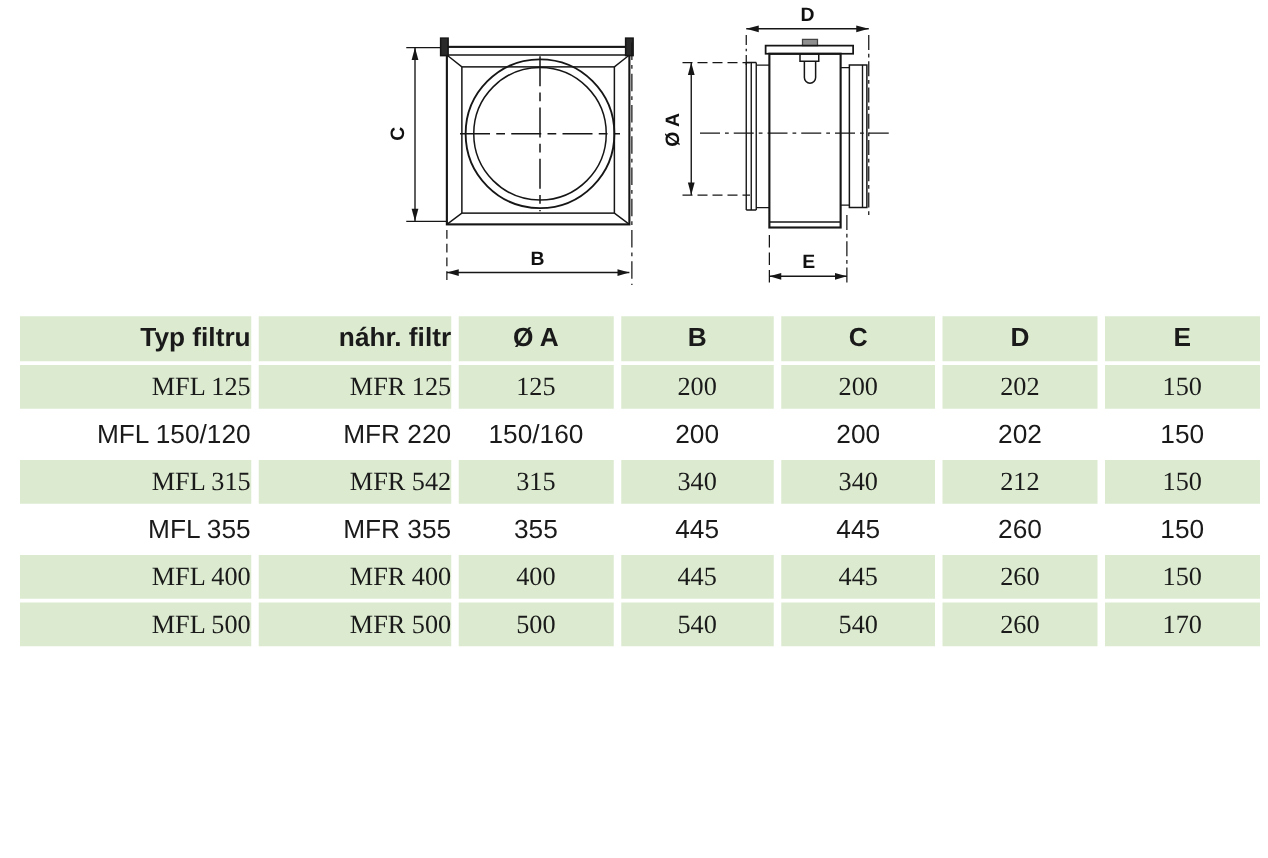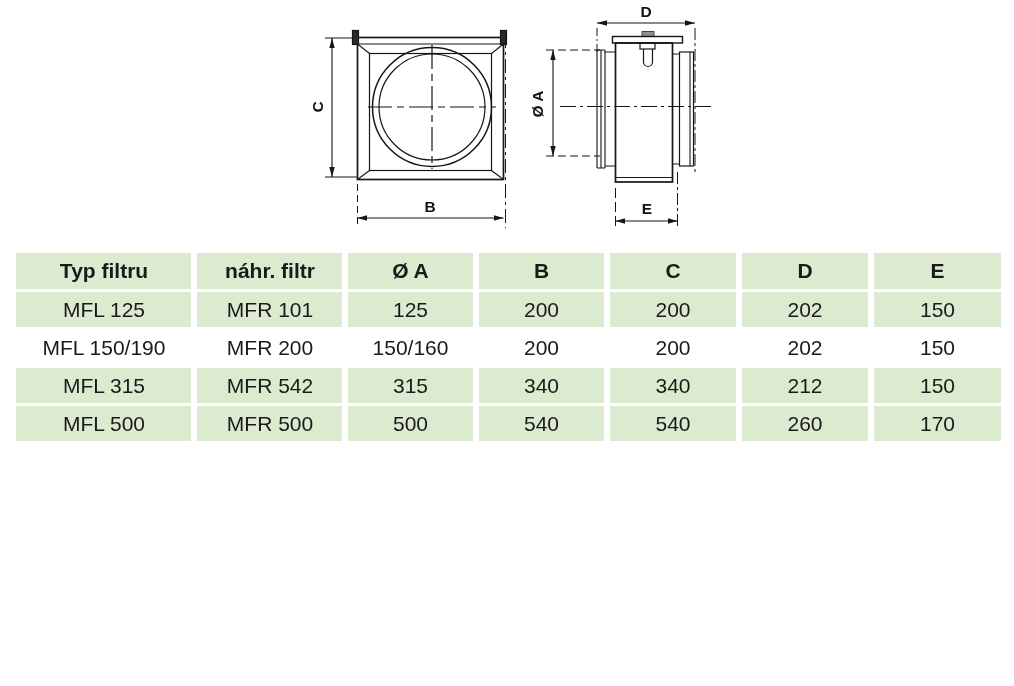--- a/index.html
+++ b/index.html
@@ -29,22 +29,22 @@
     padding: 0;
     white-space: nowrap;
     color: var(--text-color, #1a1a1a);
   }
   .dims-table th {
     background: var(--green, #dcebd0);
     font-weight: bold;
     height: 36px;
   }
   .dims-table td { background: #ffffff; font-weight: normal; }
-  .dims-table tr.stripe td { background: var(--green, #dcebd0); }
-  .dims-table .left { text-align: center; padding-left: 1px; }
+  .dims-table tr.stripe td { background: var(--green, #dcebd0); font-family: Liberation Serif, serif; }
+  .dims-table .left { text-align: right; padding-left: 12px; }
   .c1 { width: 174px; } .c2 { width: 144px; } .c3 { width: 125px; }
   .c4 { width: 125px; } .c5 { width: 126px; } .c6 { width: 126px; }
   .c7 { width: 127px; }
   svg text {
     font-family: "Liberation Sans", sans-serif;
     font-size: 15.5px;
     font-weight: 700;
     fill: #111111;
   }
 </style>
@@ -153,43 +153,61 @@
         <th class="c3">Ø A</th>
         <th class="c4">B</th>
         <th class="c5">C</th>
         <th class="c6">D</th>
         <th class="c7">E</th>
       </tr>
   </thead>
   <tbody>
       <tr class="stripe">
         <td class="c1 left">MFL 125</td>
-        <td class="c2 left">MFR 101</td>
+        <td class="c2 left">MFR 125</td>
         <td class="c3">125</td>
         <td class="c4">200</td>
         <td class="c5">200</td>
         <td class="c6">202</td>
         <td class="c7">150</td>
       </tr>
       <tr>
-        <td class="c1 left">MFL 150/190</td>
-        <td class="c2 left">MFR 200</td>
+        <td class="c1 left">MFL 150/120</td>
+        <td class="c2 left">MFR 220</td>
         <td class="c3">150/160</td>
         <td class="c4">200</td>
         <td class="c5">200</td>
         <td class="c6">202</td>
         <td class="c7">150</td>
       </tr>
       <tr class="stripe">
         <td class="c1 left">MFL 315</td>
         <td class="c2 left">MFR 542</td>
         <td class="c3">315</td>
         <td class="c4">340</td>
         <td class="c5">340</td>
         <td class="c6">212</td>
+        <td class="c7">150</td>
+      </tr>
+      <tr>
+        <td class="c1 left">MFL 355</td>
+        <td class="c2 left">MFR 355</td>
+        <td class="c3">355</td>
+        <td class="c4">445</td>
+        <td class="c5">445</td>
+        <td class="c6">260</td>
+        <td class="c7">150</td>
+      </tr>
+      <tr class="stripe">
+        <td class="c1 left">MFL 400</td>
+        <td class="c2 left">MFR 400</td>
+        <td class="c3">400</td>
+        <td class="c4">445</td>
+        <td class="c5">445</td>
+        <td class="c6">260</td>
         <td class="c7">150</td>
       </tr>
       <tr class="stripe">
         <td class="c1 left">MFL 500</td>
         <td class="c2 left">MFR 500</td>
         <td class="c3">500</td>
         <td class="c4">540</td>
         <td class="c5">540</td>
         <td class="c6">260</td>
         <td class="c7">170</td>

